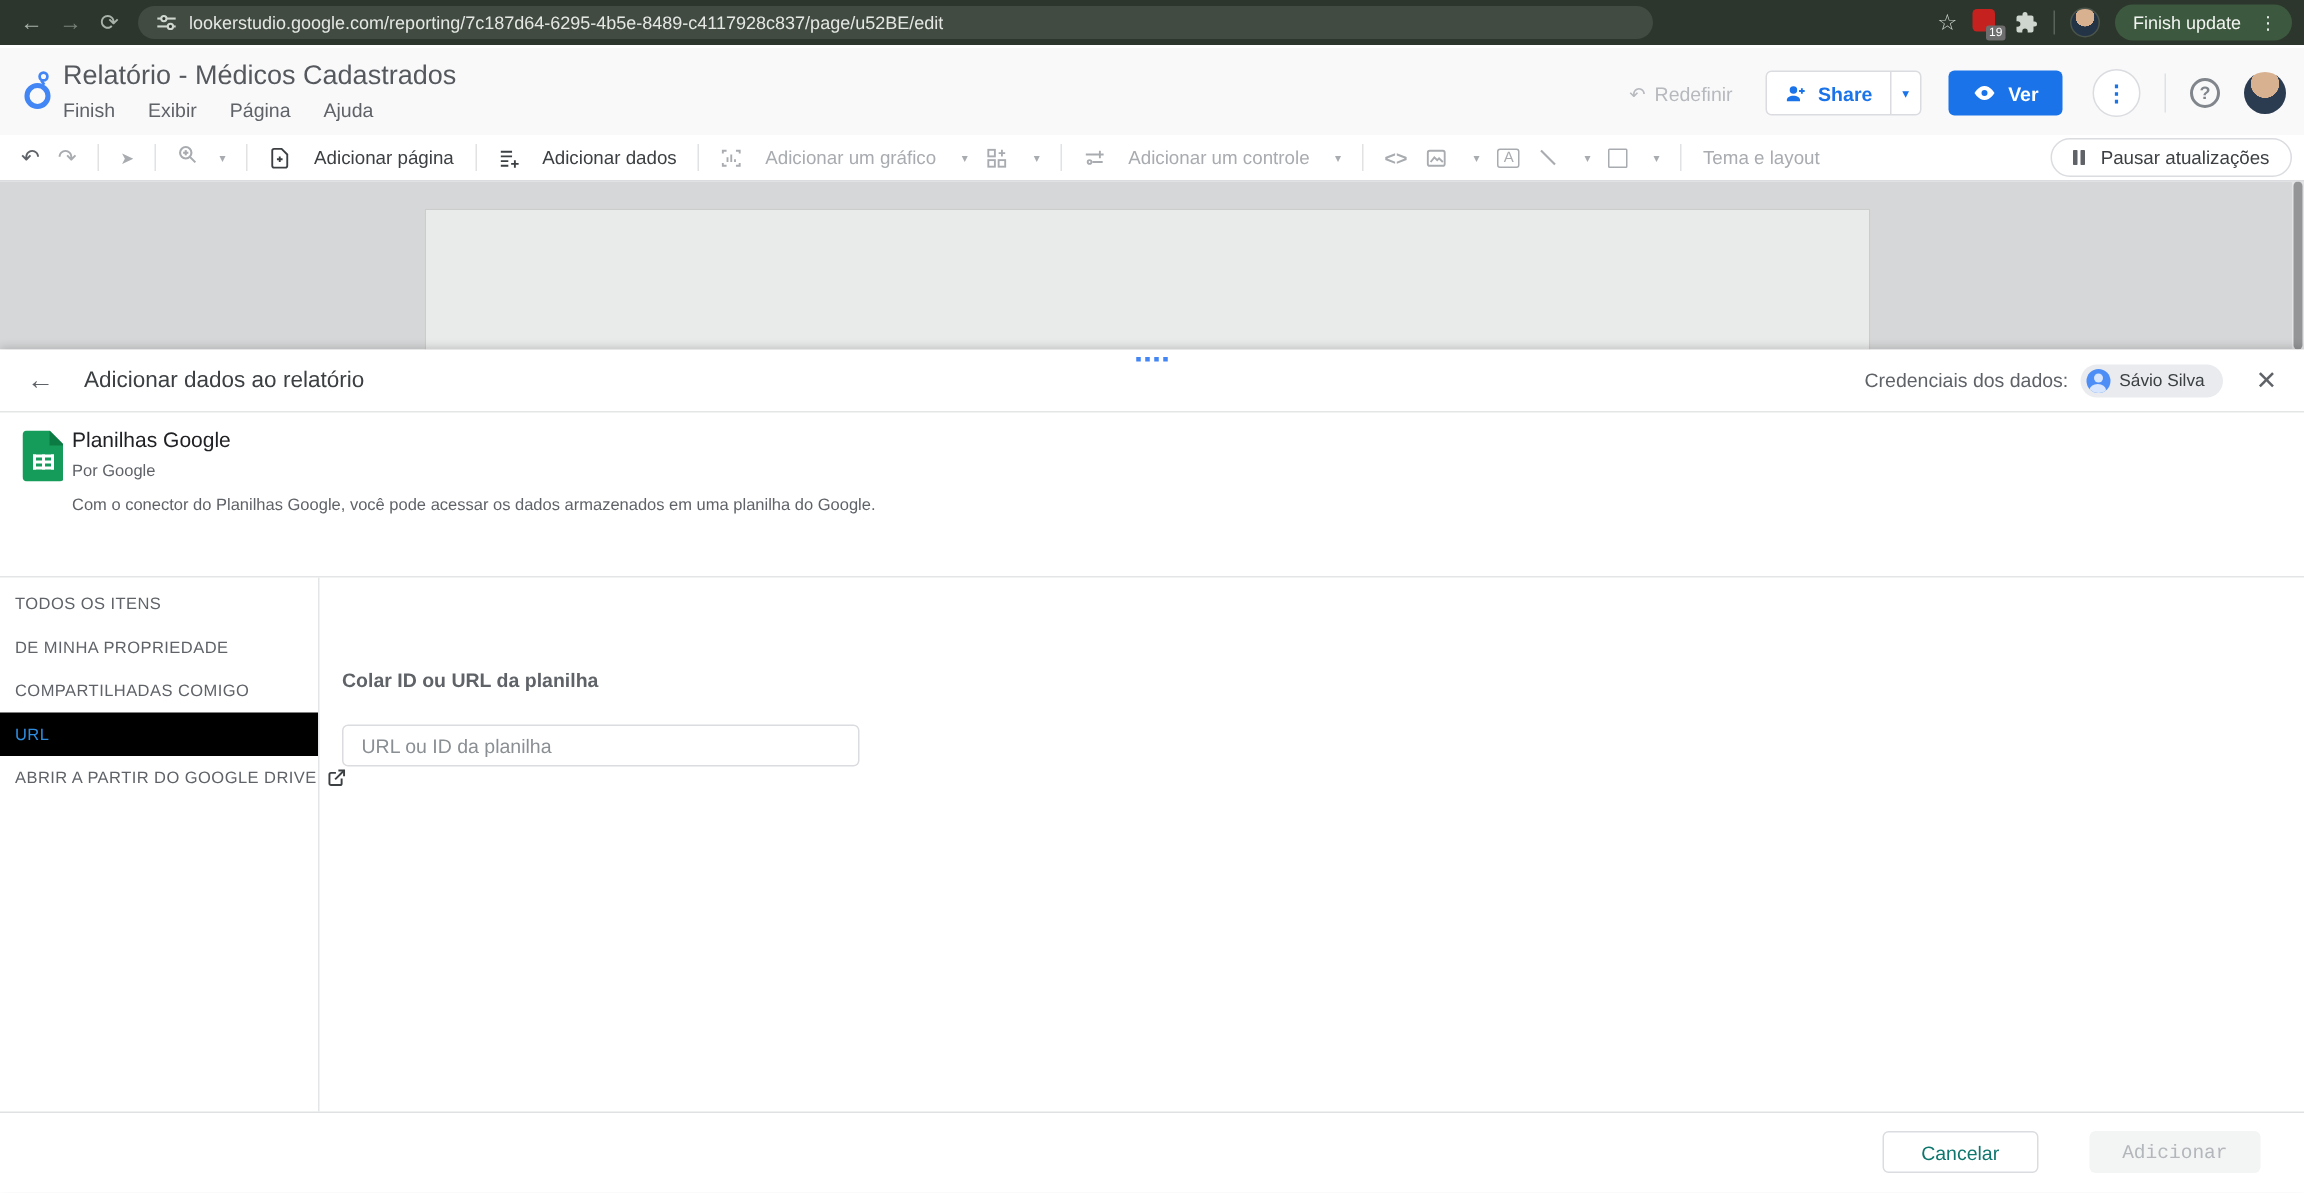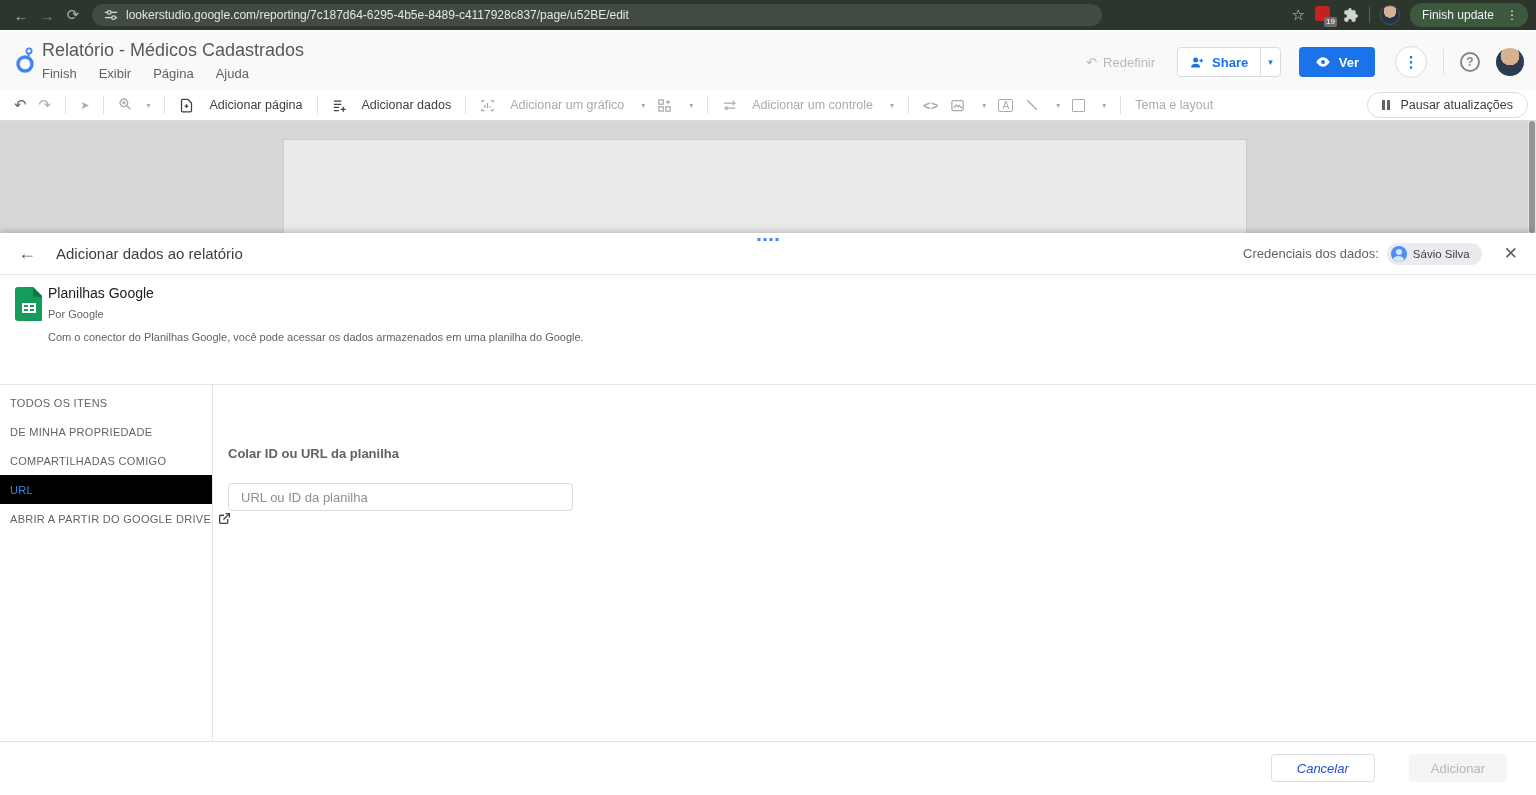--- a/index.html
+++ b/index.html
@@ -95,22 +95,22 @@
   .side-item { height:29px; display:flex; align-items:center; gap:7px; padding:0 10px; font-size:11px; letter-spacing:0.3px; color:#5f6368; cursor:pointer; white-space:nowrap; }
   .side-item.selected { background:#000000; color:#2f8de0; }
   .ext-link-ic { width:13px; height:13px; flex:none; }
   .form-area { flex:1; padding:21px 0 0 15px; }
   .form-label { font-size:13px; font-weight:bold; color:#5f6368;margin-top:40px; }
   .sheet-input { margin-top:22px; width:345px; height:28px; border:1px solid #dadce0; border-radius:4px; padding:0 12px; font-size:13px; color:#3c4043; font-family:"Liberation Sans", sans-serif; outline:none; }
   .sheet-input::placeholder { color:#8a8f94; }
 
   
   .panel-footer { height:53px; border-top:1px solid #e0e1e2; display:flex; align-items:center; justify-content:flex-end; padding-right:29px; gap:34px; }
-  .btn-cancel { height:28px; padding:0 25px; background:#fff; border:1px solid #dadce0; border-radius:4px; color:#1d4ed8; font-size:13px; font-family:"Liberation Sans", sans-serif; cursor:pointer;font-style:italic; }
-  .btn-add { height:28px; padding:0 22px; background:#f3f4f4; border:none; border-radius:4px; color:#b3b7bb; font-size:13px; font-family:Liberation Sans, sans-serif; cursor:default; }
+  .btn-cancel { height:28px; padding:0 25px; background:#fff; border:1px solid #dadce0; border-radius:4px; color:#0f766e; font-size:13px; font-family:"Liberation Sans", sans-serif; cursor:pointer; }
+  .btn-add { height:28px; padding:0 22px; background:#f3f4f4; border:none; border-radius:4px; color:#b3b7bb; font-size:13px; font-family:Liberation Mono, monospace; cursor:default; }
 </style>
 </head>
 <body>
 
 <div class="screen">
 
   <div class="browser-bar">
     <span class="nav-ic">←</span>
     <span class="nav-ic dim">→</span>
     <span class="nav-ic">⟳</span>

